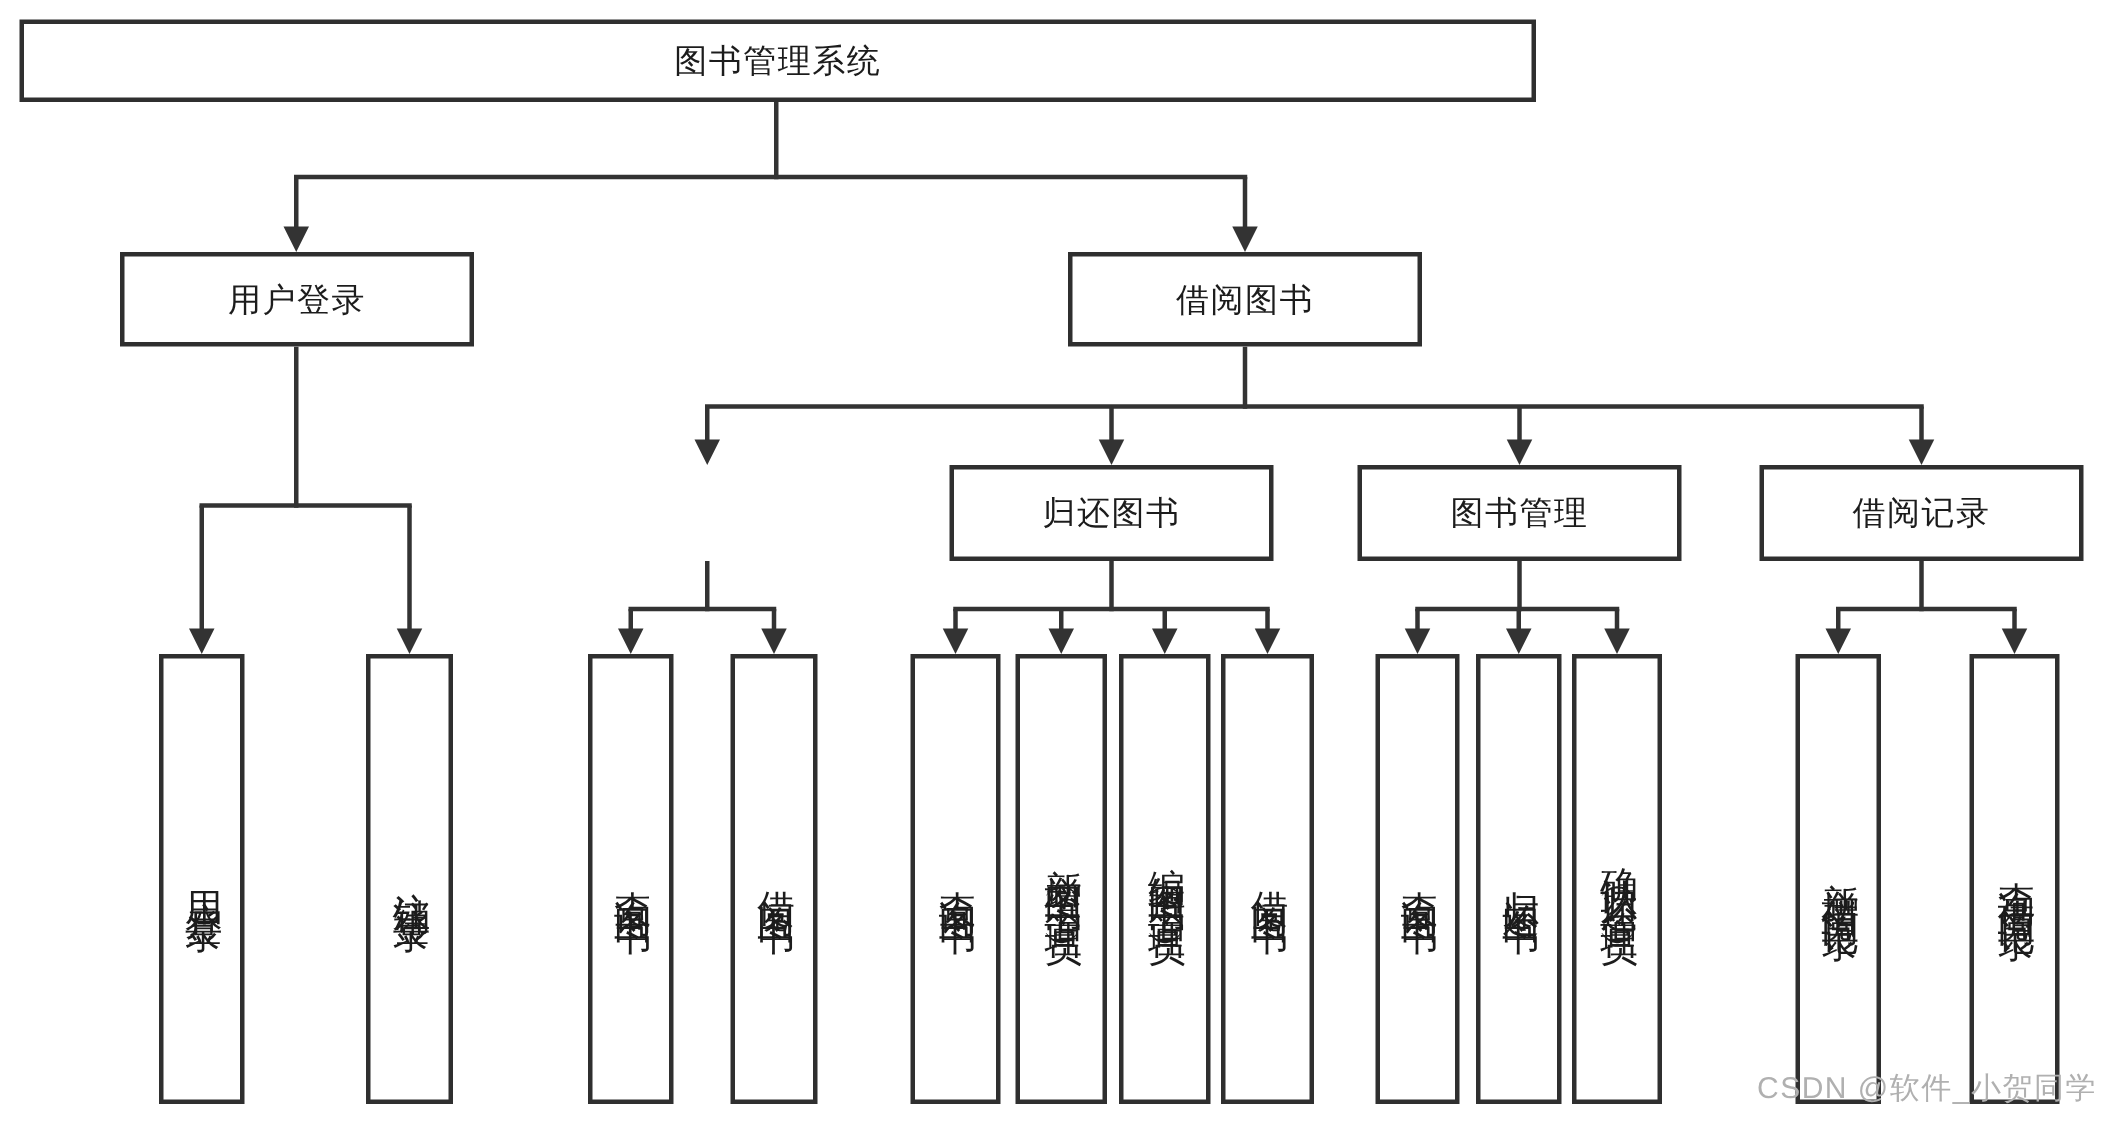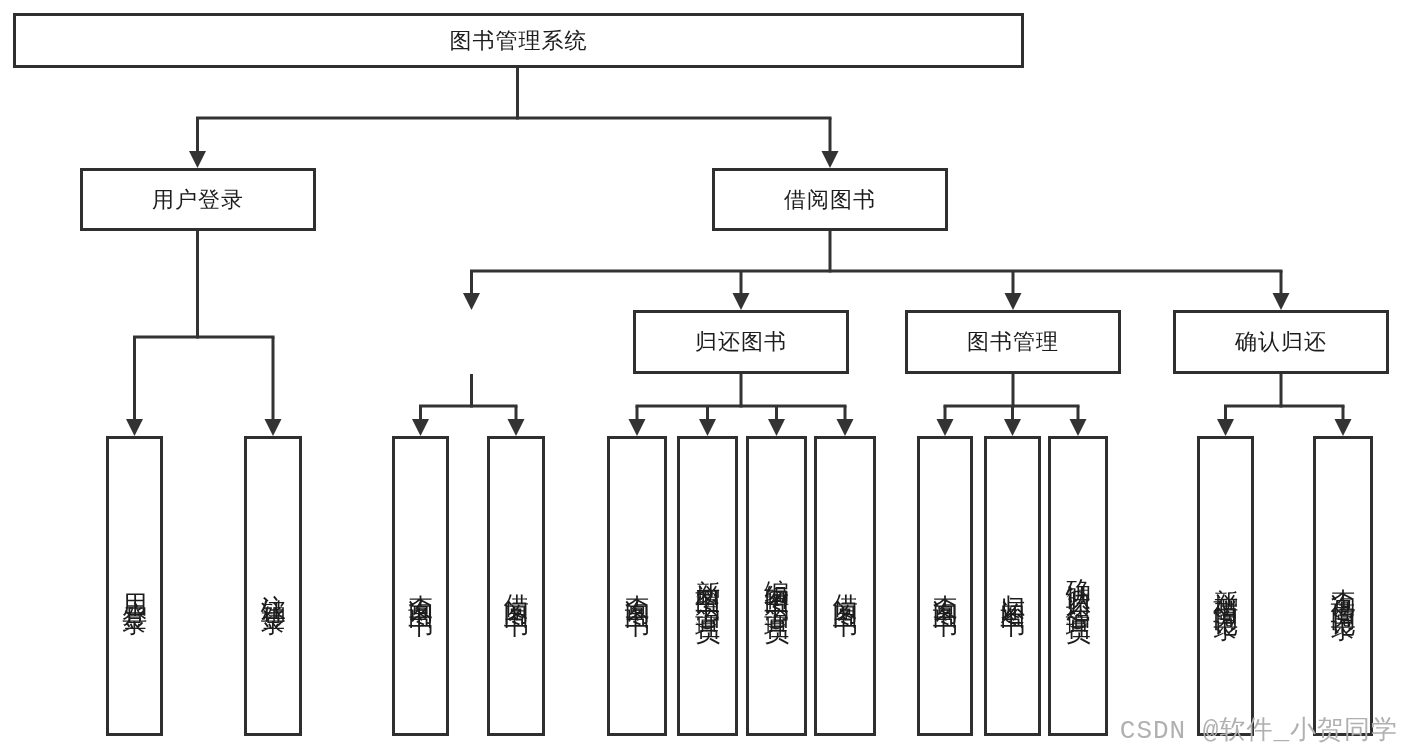--- a/index.html
+++ b/index.html
@@ -14,22 +14,22 @@
     position:absolute;box-sizing:border-box;background:#fff;
     border:3px solid var(--border,#2f2f2f);color:var(--text,#1c1c1c);
     display:flex;align-items:center;justify-content:center;z-index:2;
   }
   .h{font-size:22px;letter-spacing:1px;white-space:nowrap;}
   .v{
     writing-mode:vertical-rl;text-orientation:mixed;
     font-size:25px;letter-spacing:6px;line-height:1.1;
   }
   .watermark{
-    position:absolute;z-index:5;font-size:26px;letter-spacing:1px;
-    color:var(--wm,#b0b0b0);white-space:nowrap;font-family:Liberation Mono, monospace;
+    position:absolute;z-index:5;font-size:20px;letter-spacing:1px;
+    color:var(--wm,#b0b0b0);white-space:nowrap;
   }
 </style>
 </head>
 <body>
 
 <div class="stage">
 
   <svg class="wires" width="1405" height="747">
     <g>
       <line class="ln" x1="517.5" y1="68" x2="517.5" y2="119.5"></line>
@@ -105,21 +105,21 @@
     </g>
   </svg>
 
   <div class="node h" style="left:13px;top:13px;width:1011px;height:55px">图书管理系统</div>
 
   <div class="node h" style="left:80px;top:168px;width:236px;height:63px">用户登录</div>
   <div class="node h" style="left:712px;top:168px;width:236px;height:63px">借阅图书</div>
 
   <div class="node h" style="left:633px;top:310px;width:216px;height:64px">归还图书</div>
   <div class="node h" style="left:905px;top:310px;width:216px;height:64px">图书管理</div>
-  <div class="node h" style="left:1173px;top:310px;width:216px;height:64px">确认归还</div>
+  <div class="node h" style="left:1173px;top:310px;width:216px;height:64px">借阅记录</div>
 
   <div class="node v" style="left:106px;top:436px;width:57px;height:300px">用户登录</div>
   <div class="node v" style="left:244px;top:436px;width:58px;height:300px">注销登录</div>
 
   <div class="node v" style="left:392px;top:436px;width:57px;height:300px">查询图书</div>
   <div class="node v" style="left:487px;top:436px;width:58px;height:300px">借阅图书</div>
 
   <div class="node v" style="left:607px;top:436px;width:60px;height:300px">查询图书</div>
   <div class="node v" style="left:677px;top:436px;width:61px;height:300px">新增图书（管理员）</div>
   <div class="node v" style="left:746px;top:436px;width:61px;height:300px">编辑图书（管理员）</div>

